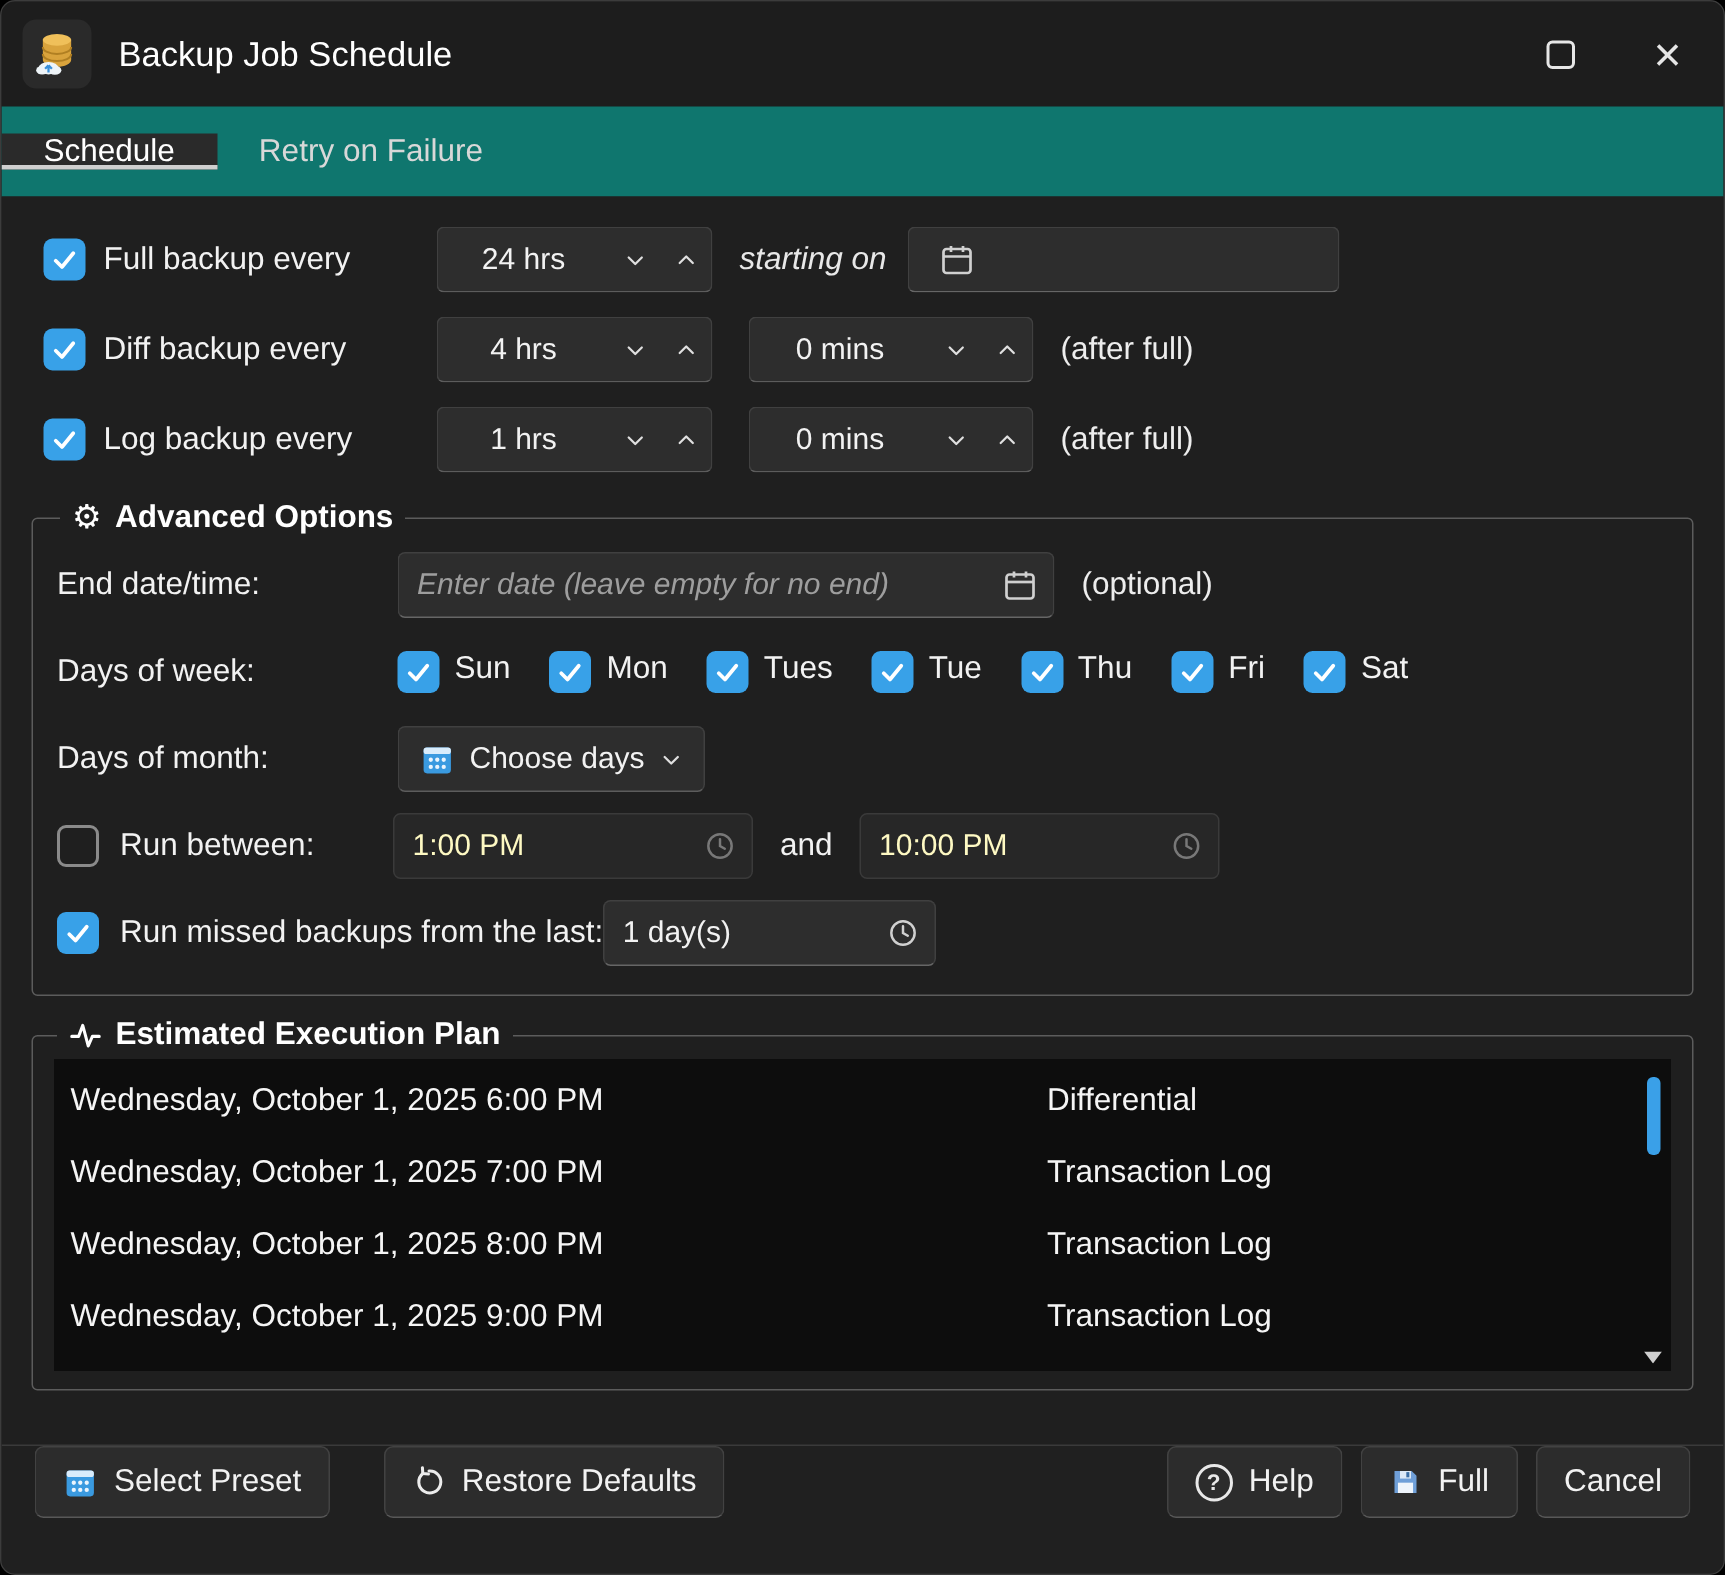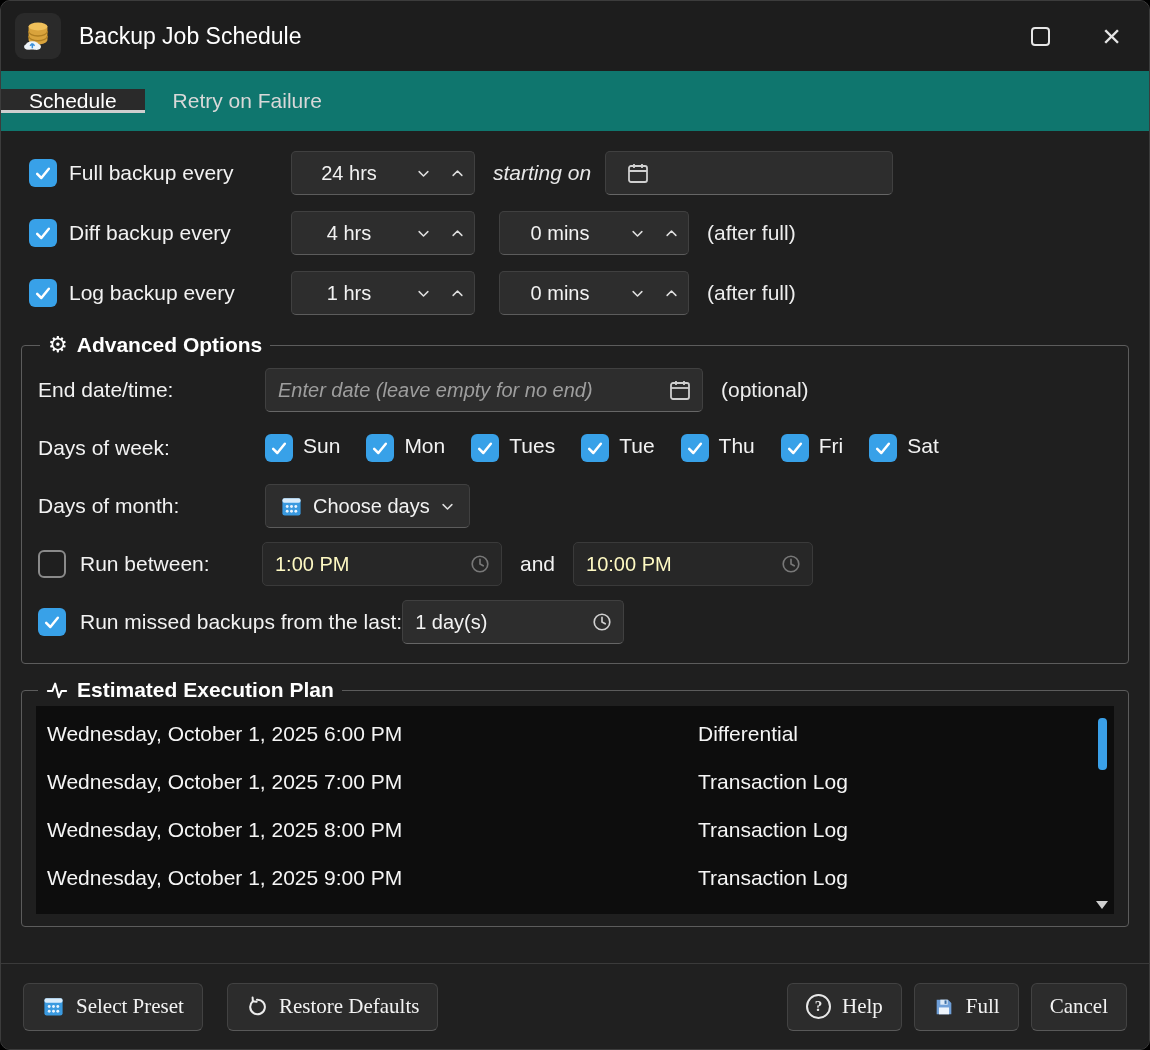--- a/index.html
+++ b/index.html
@@ -88,21 +88,21 @@
   .plan-list { position:relative; background:#0d0d0d; height:208px; padding-top:4px; overflow:hidden; }
   .plan-row { display:grid; grid-template-columns:651px 1fr; align-items:center;
     height:48px; padding-left:11px; font-size:21px; color:#f5f5f5; cursor:default; }
   .scrollbar { position:absolute; top:4px; right:3px; bottom:3px; width:18px; }
   .scroll-thumb { position:absolute; top:8px; left:5px; width:9px; height:52px;
     background:#3aa0e8; border-radius:4px; cursor:pointer; }
   .scroll-down { position:absolute; bottom:2px; left:0; right:0; display:flex; justify-content:center; cursor:pointer; }
 
   
   .footer { flex:0 0 86px; border-top:1px solid #3a3a3a; background:#202020;
-    display:flex; align-items:center; padding:0 22px; gap:24px;font-family:Liberation Serif, serif; }
+    display:flex; align-items:flex-start; padding:0 22px; gap:36px; }
   .btn { height:48px; display:flex; align-items:center; gap:11px; padding:0 18px;
     background:#2c2c2c; border:1px solid #424242; border-bottom-color:#585858; border-radius:6px;
     font-size:21px; color:#f2f2f2; cursor:pointer; font-family:inherit; }
   .footer-right { margin-left:auto; display:flex; gap:12px; }
   .q-circle { width:25px; height:25px; border:2px solid #e8e8e8; border-radius:50%;
     display:flex; align-items:center; justify-content:center; font-size:15px; font-weight:bold; color:#e8e8e8; }
 </style>
 </head>
 <body>
 

